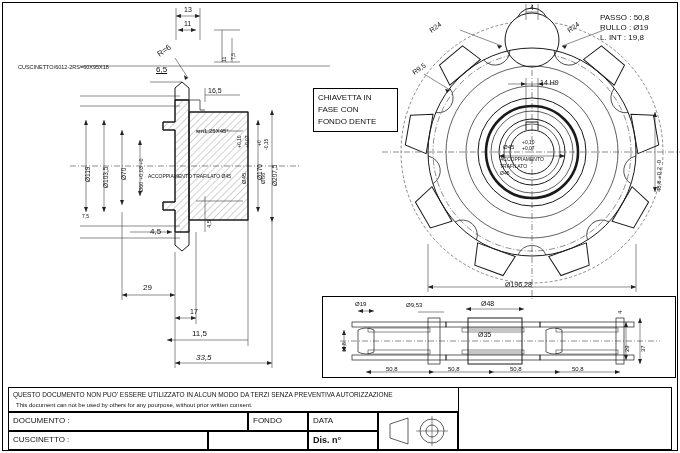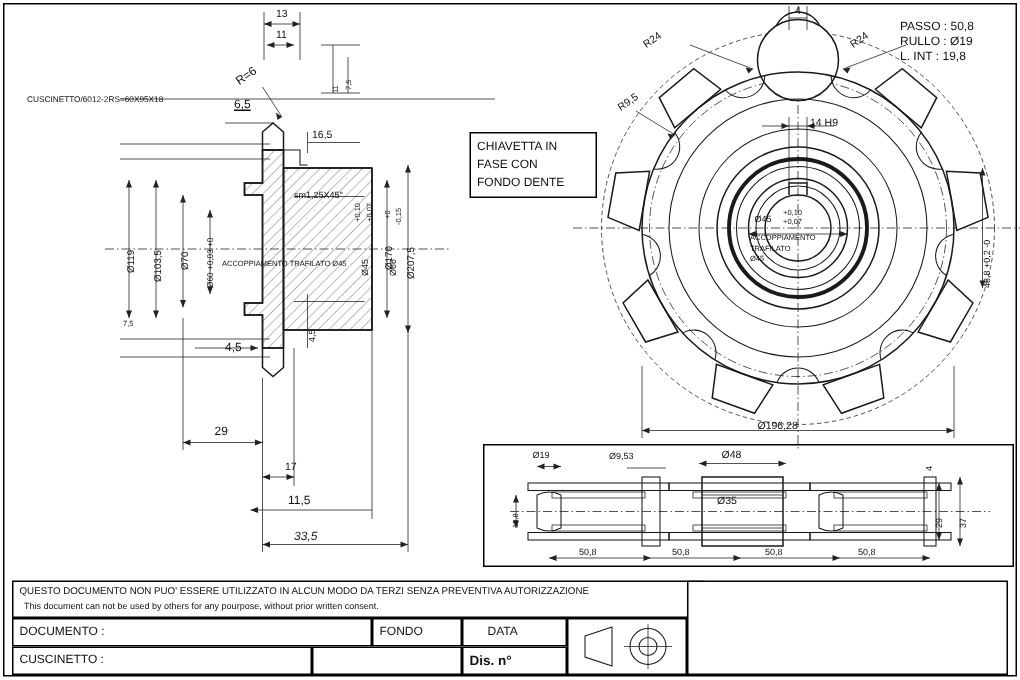--- a/index.html
+++ b/index.html
@@ -389,21 +389,21 @@
   <div class="txt t65" style="left:13px;top:391px;">QUESTO DOCUMENTO NON PUO' ESSERE UTILIZZATO IN ALCUN MODO DA TERZI SENZA PREVENTIVA AUTORIZZAZIONE</div>
   <div class="txt t6" style="left:16px;top:402px;">This document can not be used by others for any pourpose, without prior written consent.</div>
 
   <div class="cell" style="left:8px;top:412px;width:240px;height:19px;"></div>
   <div class="txt t8" style="left:13px;top:417px;">DOCUMENTO :</div>
 
   <div class="cell" style="left:248px;top:412px;width:60px;height:19px;"></div>
   <div class="txt t8" style="left:253px;top:417px;">FONDO</div>
 
   <div class="cell" style="left:308px;top:412px;width:70px;height:19px;"></div>
-  <div class="txt t8" style="left:313px;top:417px;margin-left:12px;">DATA</div>
+  <div class="txt t8" style="left:313px;top:417px;">DATA</div>
 
   <div class="cell" style="left:378px;top:412px;width:80px;height:38px;"></div>
   <svg width="80" height="38" style="left:378px;top:412px;">
     <path d="M12,12 L30,6 L30,32 L12,26 Z" class="nf st sw07"></path>
     <circle cx="54" cy="19" r="12" class="nf st sw07"></circle>
     <circle cx="54" cy="19" r="6" class="nf st sw07"></circle>
     <line x1="38" y1="19" x2="70" y2="19" class="st sw05"></line>
     <line x1="54" y1="4" x2="54" y2="34" class="st sw05"></line>
   </svg>
 

